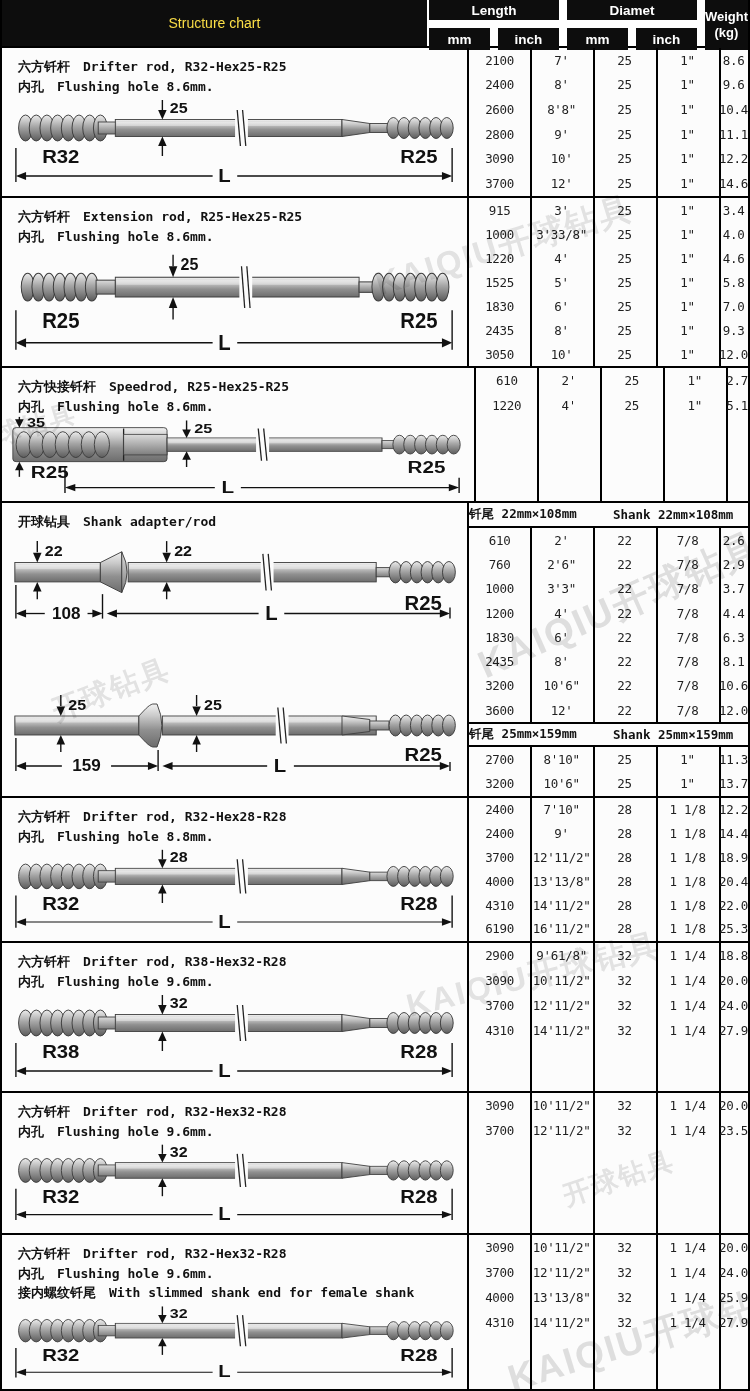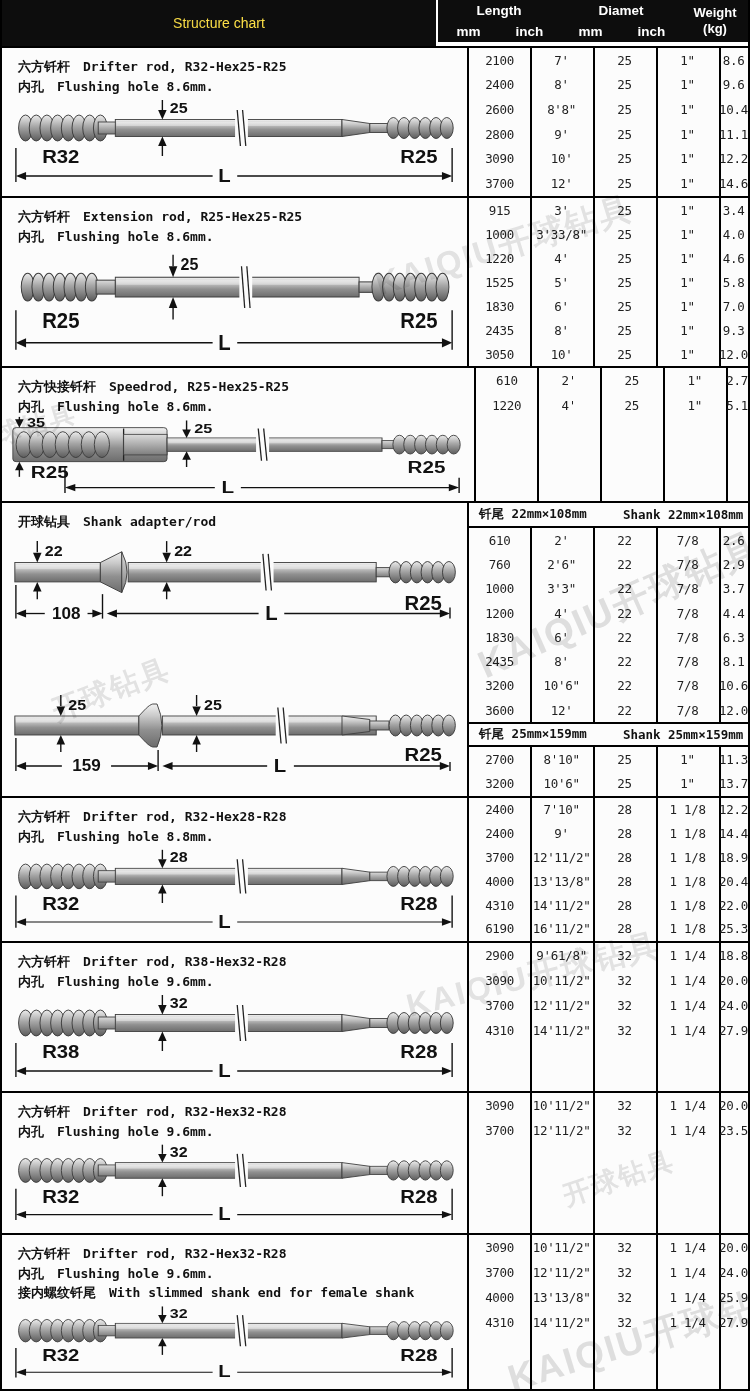--- a/index.html
+++ b/index.html
@@ -8,21 +8,21 @@
     width:750px; height:1391px; position:relative; overflow:hidden;
     background:#fcfcfc; border-left:2px solid #000; border-right:2px solid #000; border-bottom:2px solid #000;
     font-family:"DejaVu Sans Mono","Liberation Mono",monospace;
   }
   
   .hdr { height:46px; display:flex; background:#fff; }
   .hdr-left {
     width:434px; background:#0d0d0d; color:#fde047; display:flex; align-items:center; justify-content:center;
     font-family:"Liberation Sans",sans-serif; font-size:14px;
   }
-  .hdr-right { margin-left:2px; flex:1; display:grid; grid-template-columns:61px 61px 61px 61px 1fr; grid-template-rows:20px 22px; gap:0; }
+  .hdr-right { margin-left:2px; flex:1; display:grid; grid-template-columns:61px 61px 61px 61px 1fr; grid-template-rows:20px 22px; gap:8px; }
   .hcell {
     background:#0d0d0d; color:#fff; display:flex; align-items:center; justify-content:center;
     font-family:"Liberation Sans",sans-serif; font-size:13.5px; font-weight:600;
   }
   .len { grid-column:1/3; grid-row:1; } .dia { grid-column:3/5; grid-row:1; }
   .wcell { grid-column:5; grid-row:1/3; flex-direction:column; line-height:1.25; font-size:13px; }
   .c1{grid-column:1;grid-row:2}.c2{grid-column:2;grid-row:2}.c3{grid-column:3;grid-row:2}.c4{grid-column:4;grid-row:2}
   
   .section { display:flex; border-top:2px solid #000; }
   .draw { width:492px; border-right:2px solid #000; position:relative; padding-top:6px; display:flex; flex-direction:column; }
@@ -30,21 +30,21 @@
   .tl .en { margin-left:13px; }
   .diag { width:100%; display:block; }
   .data { flex:1; position:relative; display:flex; flex-direction:column; }
   .cols { position:absolute; inset:0; pointer-events:none; }
   .cols i { position:absolute; top:0; bottom:0; width:1.5px; background:#000; }
   .cols i:nth-child(1){left:61px} .cols i:nth-child(2){left:124px}
   .cols i:nth-child(3){left:187px} .cols i:nth-child(4){left:250px}
   .drow { display:grid; grid-template-columns:61px 63px 63px 63px 1fr; height:var(--rh); }
   .dcell { display:flex; align-items:center; justify-content:center; font-size:12.5px; color:#1f1f1f; letter-spacing:-0.3px; }
   .rows { position:relative; }
-  .sub { height:25px; flex:none; border-bottom:2px solid #000; display:flex; align-items:center; padding-left:10px; font-size:12.5px; font-weight:bold; color:#111; }
+  .sub { height:25px; flex:none; border-bottom:2px solid #000; display:flex; align-items:center; font-size:12.5px; font-weight:bold; color:#111; }
   .sub.mid { border-top:2px solid #000; }
   .sub .enp { margin-left:36px; }
   .g-rows { position:relative; flex:none; }
   
   .thr { fill:url(#gThread); stroke:#3a3a3a; stroke-width:0.9; }
   .bodyp { fill:url(#gBody); stroke:#3f3f3f; stroke-width:0.9; }
   .neckp { fill:url(#gNeck); stroke:#3f3f3f; stroke-width:0.9; }
   .hl { fill:rgba(255,255,255,0.38); }
   .dl { stroke:#111; stroke-width:1.3; }
   .dl2 { stroke:#222; stroke-width:1.2; }

